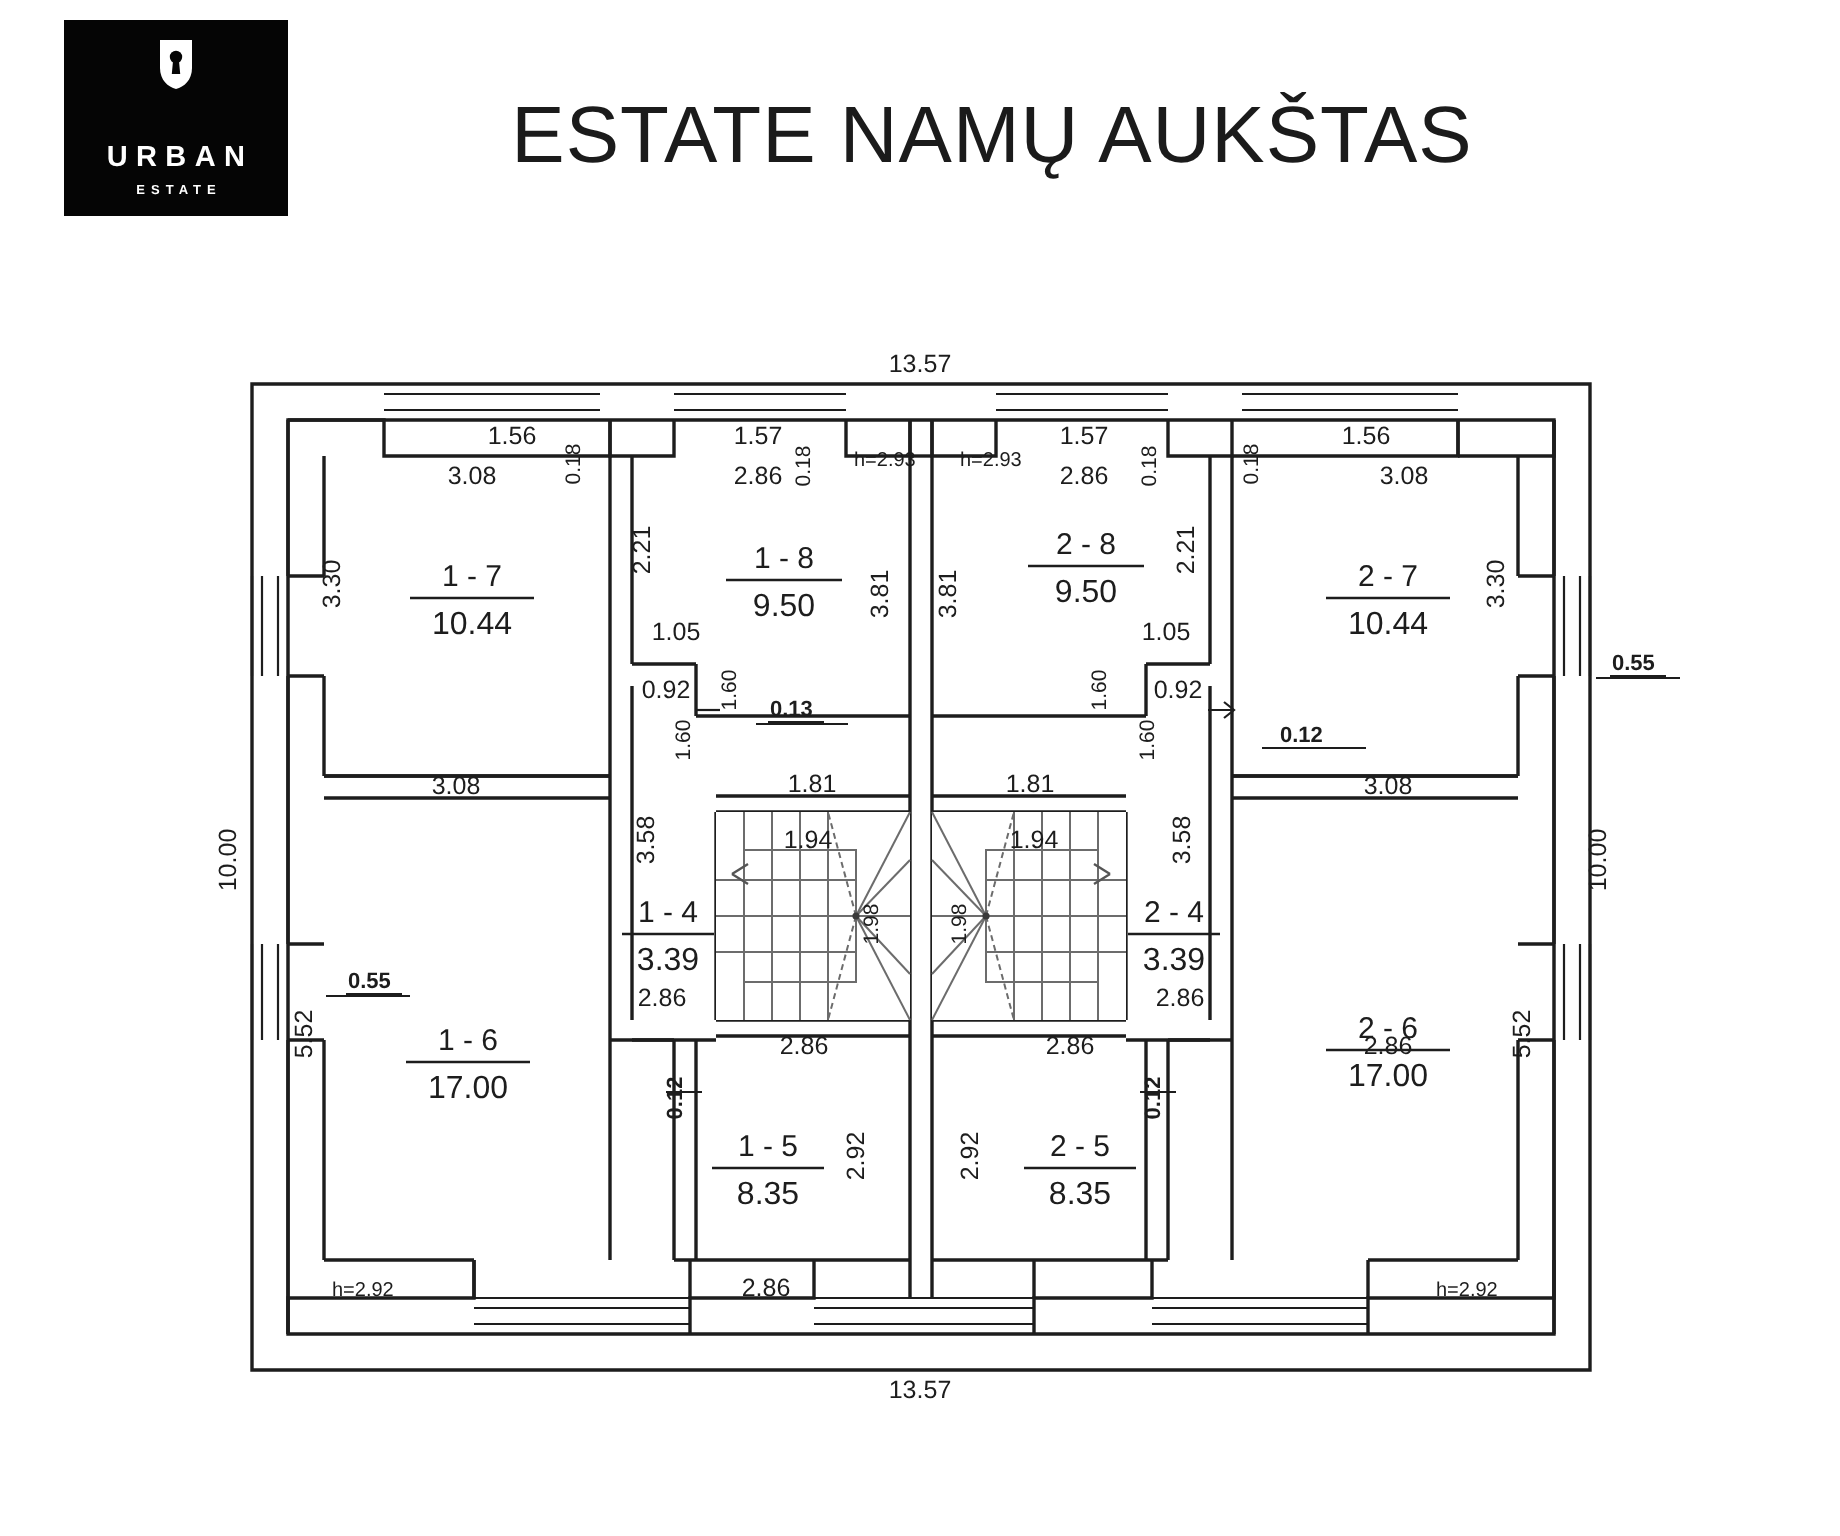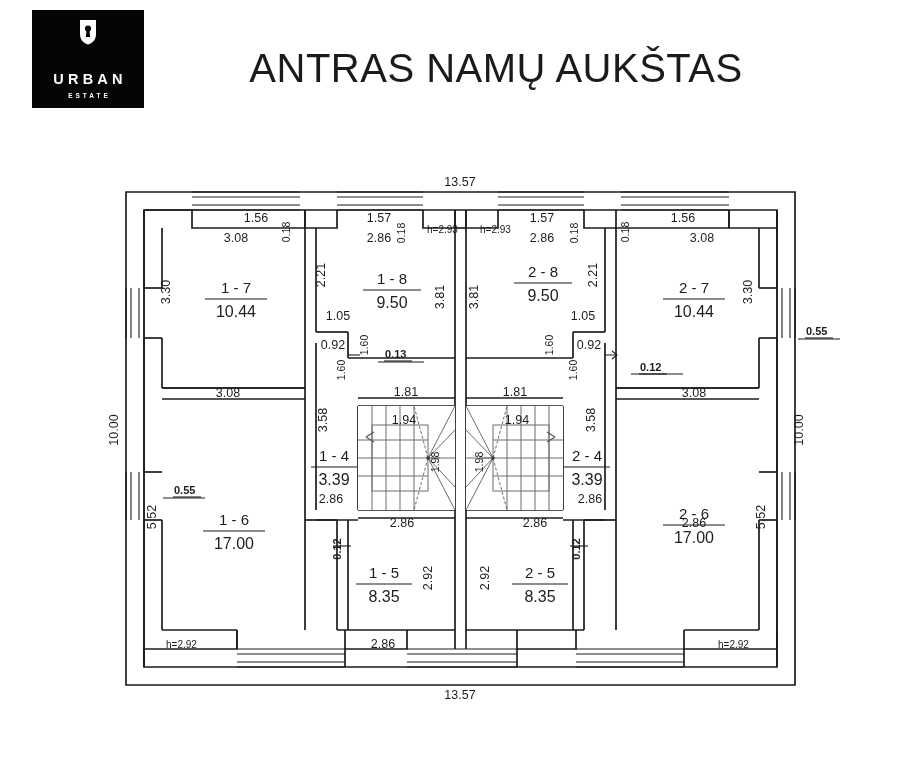--- a/index.html
+++ b/index.html
@@ -37,21 +37,21 @@
 <div class="logo">
   <svg class="logo-mark" viewBox="0 0 22 26">
     <path d="M3 1 H19 V15 C19 21 15 24.5 11 25.5 C7 24.5 3 21 3 15 Z" fill="#ffffff"></path>
     <circle cx="11" cy="9.5" r="3.1" fill="#050505"></circle>
     <path d="M9.6 10.5 L12.4 10.5 L13.1 18 L8.9 18 Z" fill="#050505"></path>
   </svg>
   <div class="logo-word">URBAN</div>
   <div class="logo-sub">ESTATE</div>
 </div>
 
-<div class="page-title">ANTRAS NAMŲ AUKŠTAS</div>
+<div class="page-title">ESTATE NAMŲ AUKŠTAS</div>
 
 <svg id="plan" viewBox="0 0 920 768">
 
   <g fill="none" stroke="#1d1d1d" stroke-width="1.7" stroke-linejoin="miter">
 
     <path d="M126 192 H795 V685 H126 Z"></path>
 
     <path d="M144 210 H777 V667 H144 Z"></path>
 
     <g stroke-width="1.1">

